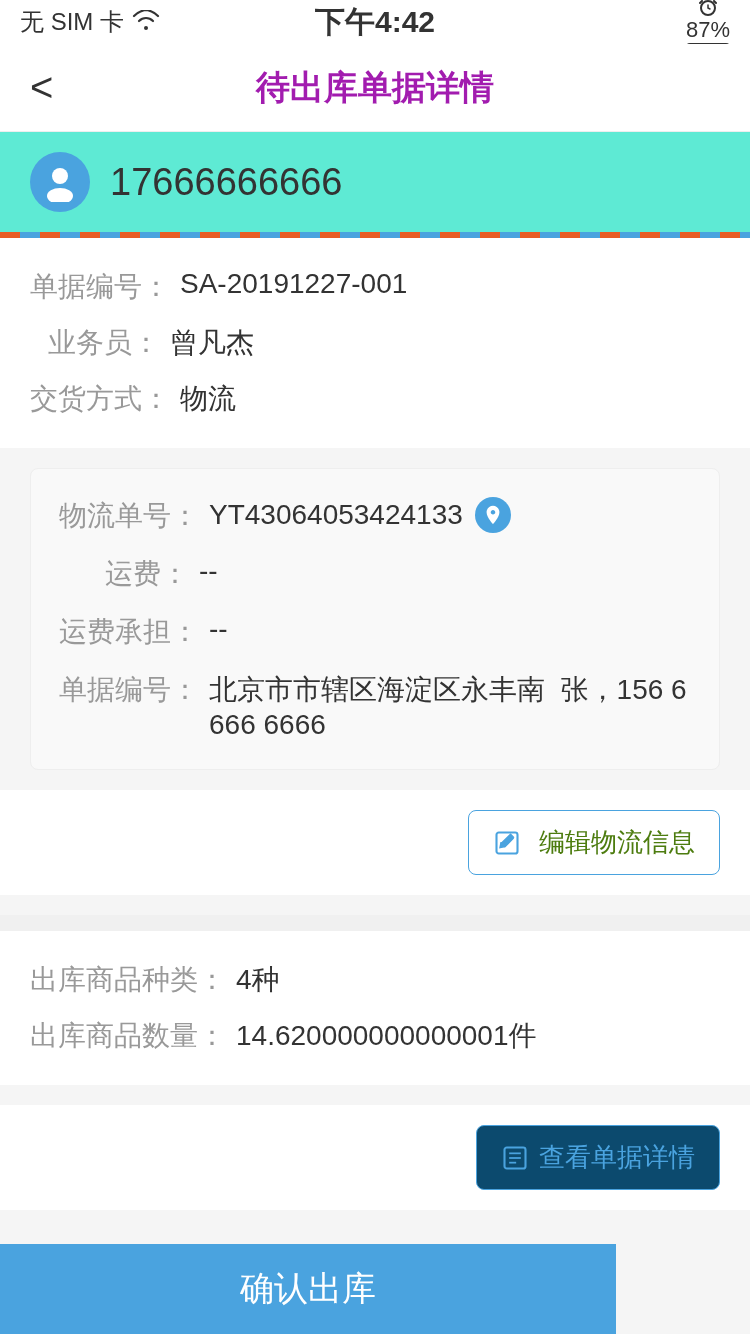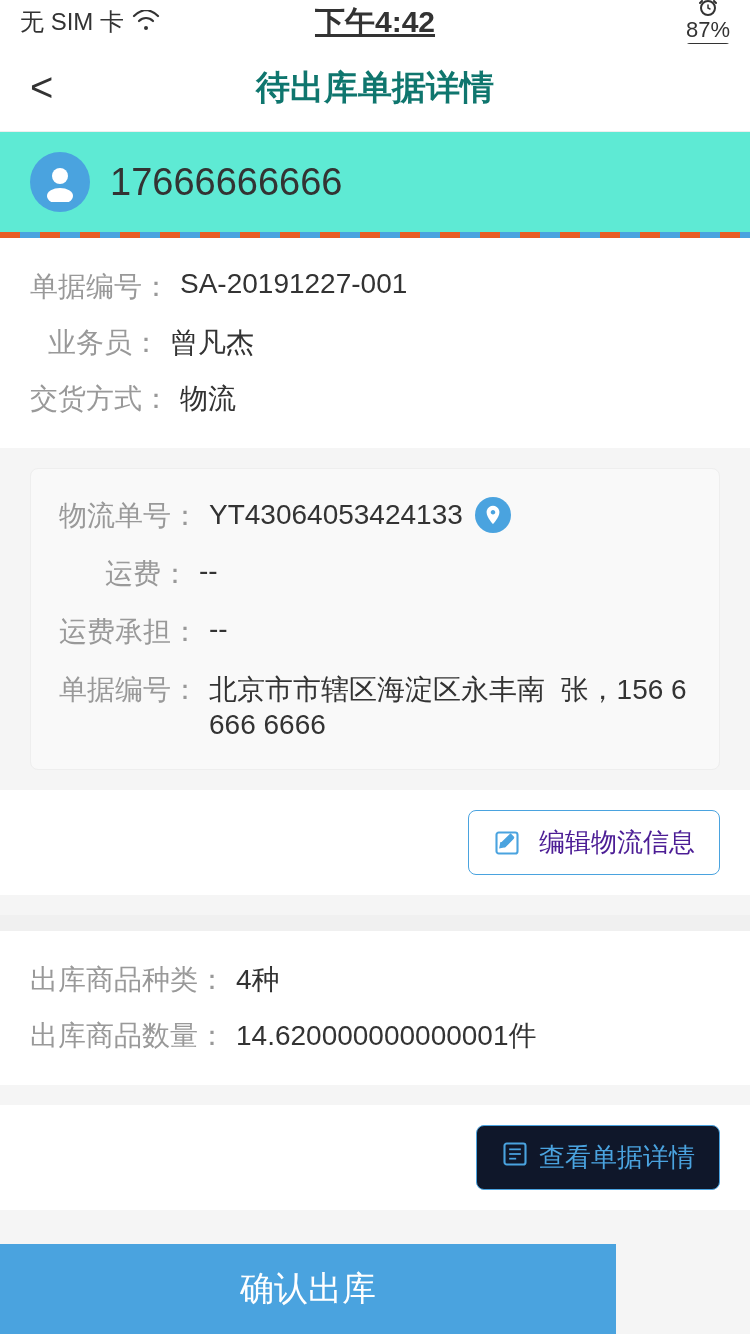--- a/index.html
+++ b/index.html
@@ -31,21 +31,20 @@
       align-items: center;
       gap: 8px;
       font-size: 24px;
     }
     .status-bar-center {
       font-size: 30px;
       font-weight: 600;
       position: absolute;
       left: 50%;
       transform: translateX(-50%);
-      text-decoration: underline;
     }
     .status-bar-right {
       display: flex;
       align-items: center;
       font-size: 22px;
       flex-direction: column;
     }
     .battery-icon {
       width: 44px;
       height: 22px;
@@ -89,21 +88,21 @@
       position: absolute;
       left: 30px;
       font-size: 40px;
       color: #333;
       cursor: pointer;
       font-weight: 300;
     }
     .nav-title {
       font-size: 34px;
       font-weight: 600;
-      color: #0f766e;
+      color: #a21caf;
     }
 
     
     .user-section {
       background: #5eead4;
       padding: 20px 30px;
       display: flex;
       align-items: center;
       gap: 20px;
       margin-bottom: 0;
@@ -227,21 +226,21 @@
       padding: 20px 30px;
       margin-bottom: 20px;
     }
     .edit-btn {
       border: 1px solid #4aa3df;
       border-radius: 8px;
       padding: 14px 24px;
       display: flex;
       align-items: center;
       gap: 18px;
-      color: #4c1d95;
+      color: #4d7c0f;
       font-size: 26px;
       background: #fff;
       cursor: pointer;
     }
     .edit-btn svg {
       width: 28px;
       height: 28px;
       fill: none;
       stroke: #4aa3df;
       stroke-width: 2;
@@ -265,24 +264,25 @@
       background: #fff;
       display: flex;
       justify-content: flex-end;
       padding: 20px 30px;
     }
     .detail-btn {
       border: 1px solid #4aa3df;
       border-radius: 8px;
       padding: 14px 24px;
       display: flex;
+      align-items: center;
       gap: 10px;
       color: #4aa3df;
       font-size: 26px;
-      background: #0f172a;
+      background: #0c4a6e;
       cursor: pointer;
     }
     .detail-btn svg {
       width: 28px;
       height: 28px;
       fill: none;
       stroke: #4aa3df;
       stroke-width: 2;
     }
 

